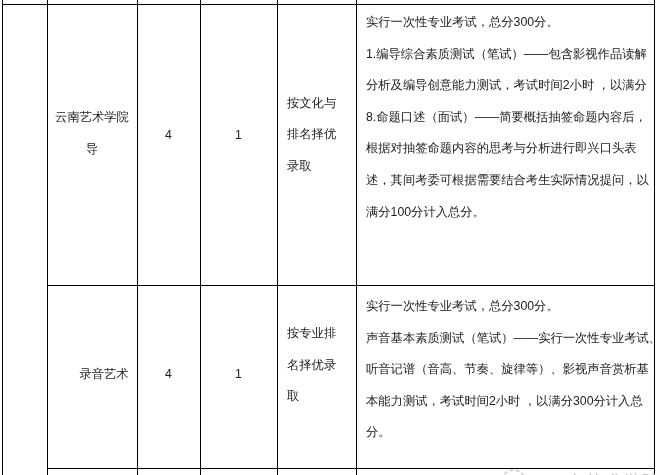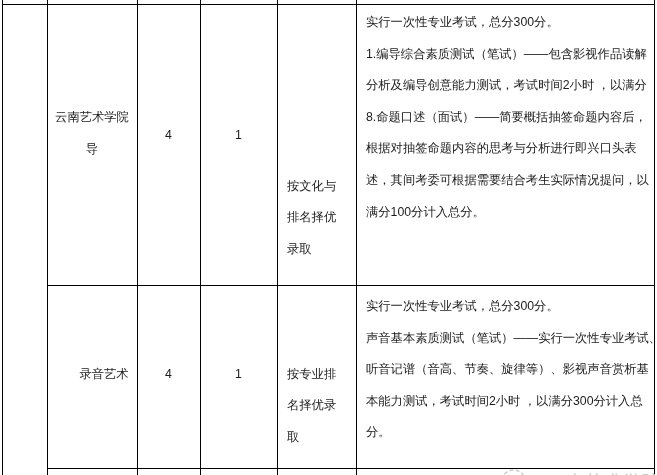--- a/index.html
+++ b/index.html
@@ -17,21 +17,21 @@
     position:absolute;
     box-sizing:border-box;
     display:flex;
     flex-direction:column;
     justify-content:center;
     align-items:center;
     font-size:12.3px;
     color:#1c1c1c;
   }
   .cell .ln{line-height:32px;white-space:nowrap;}
-  .adm{align-items:flex-start;padding-left:9px;justify-content:flex-end;}
+  .adm{align-items:flex-start;padding-left:9px;}
   .adm .ln{line-height:31.5px;}
   .desc{
     justify-content:flex-start;
     align-items:flex-start;
     padding:2px 8px 0 9px;
   }
   .desc .ln{line-height:31.6px;}
   .desc2{padding-top:5px;}
   .r1pad{padding-bottom:20px;}
   .r1pad-major{padding-bottom:24px;}

